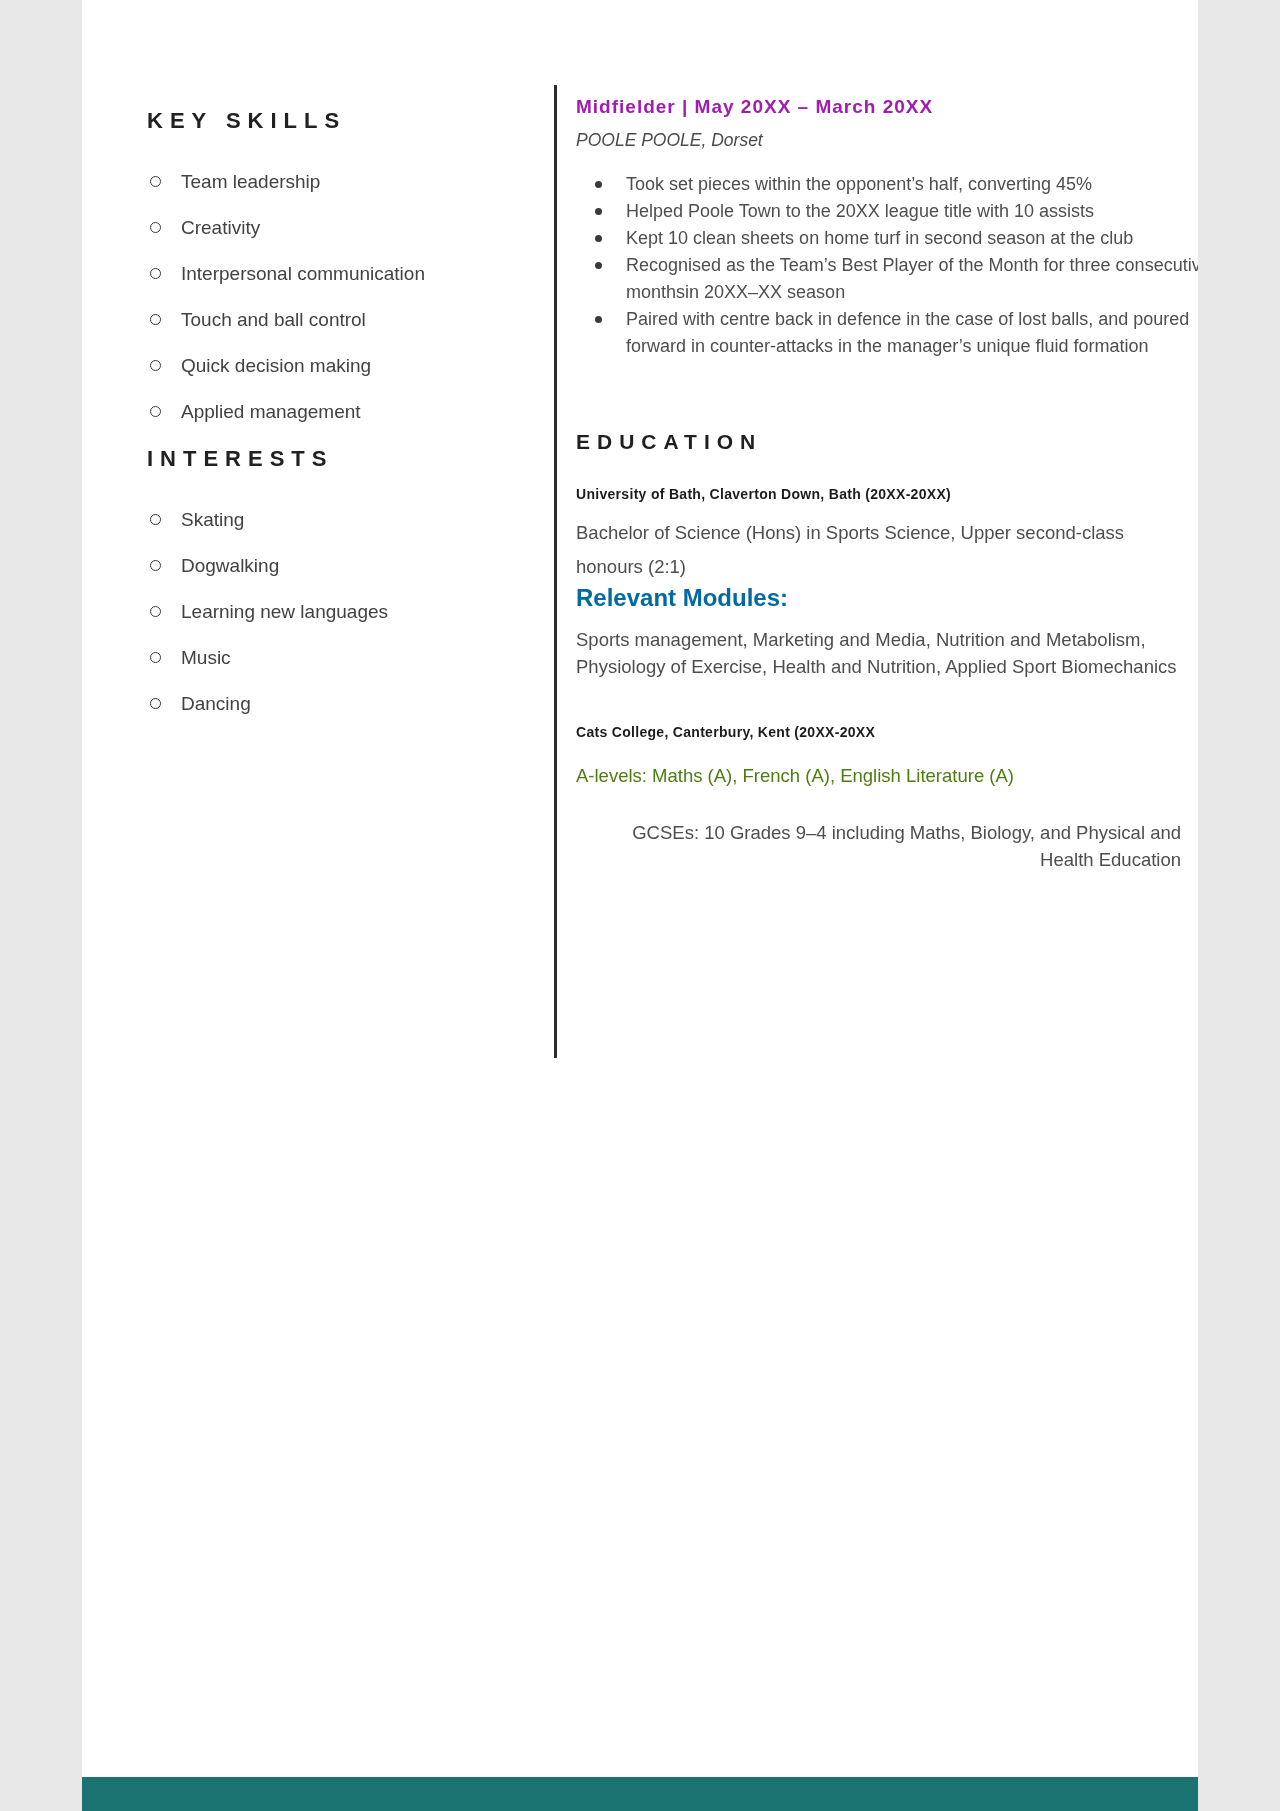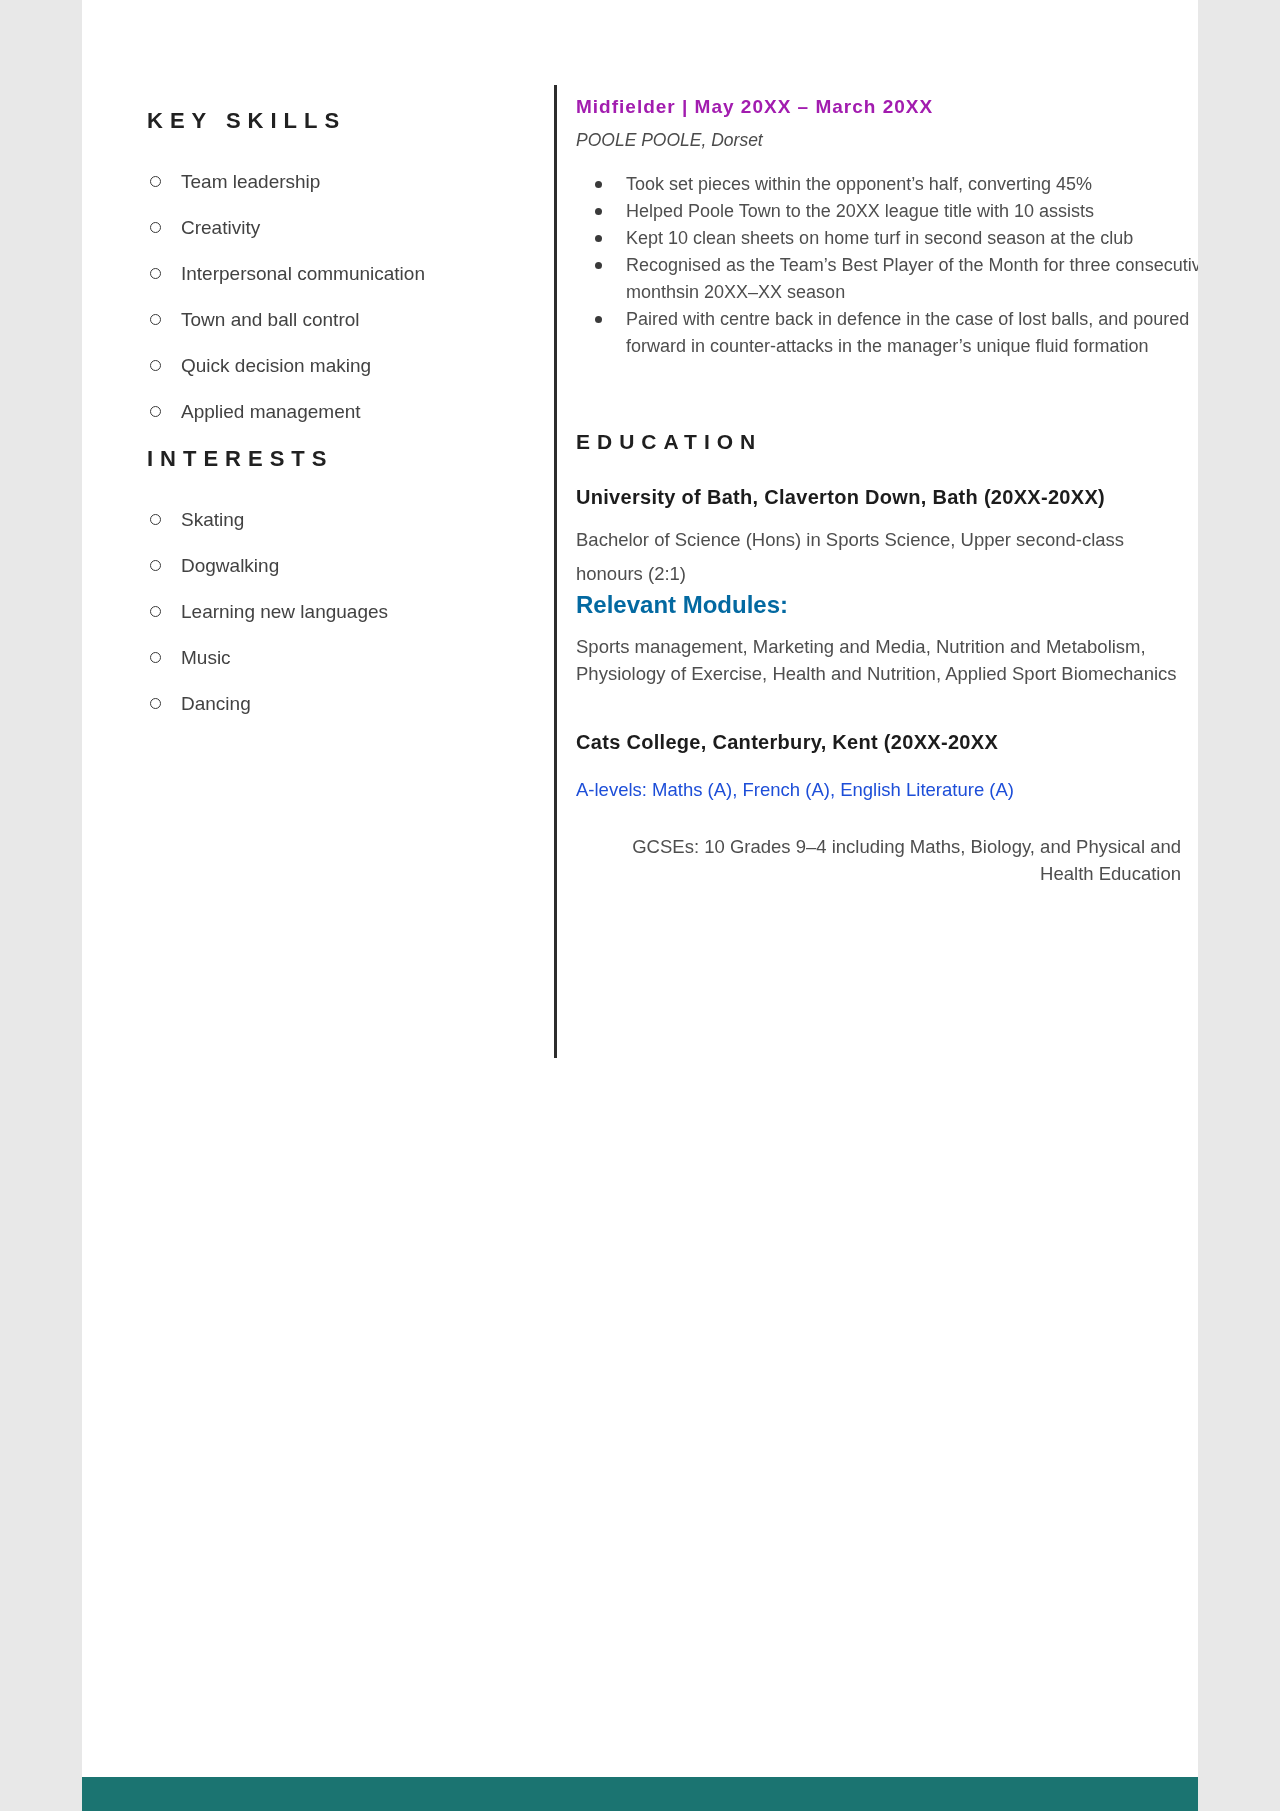--- a/index.html
+++ b/index.html
@@ -102,21 +102,21 @@
   }
   .education-section { margin-top: 70px; }
   .edu-heading {
     font-size: 21px;
     font-weight: 700;
     letter-spacing: 7px;
     color: #1f1f1f;
   }
   .edu-title {
     margin-top: 32px;
-    font-size: 20px;
+    font-size: 14px;
     font-weight: 700;
     letter-spacing: 0.3px;
     color: #1c1c1c;
   }
   .edu-body {
     margin-top: 14px;
     font-size: 18.5px;
     color: #4e4e4e;
     max-width: 605px;
     line-height: 34px;
@@ -130,21 +130,21 @@
     margin-top: 14px;
     font-size: 18.5px;
     color: #4e4e4e;
     max-width: 605px;
     line-height: 27px;
   }
   .college-title { margin-top: 44px; }
   .alevels-text {
     margin-top: 22px;
     font-size: 18.5px;
-    color: #1d4ed8;
+    color: #4d7c0f;
     line-height: 27px;
   }
   .gcses-text {
     margin-top: 30px;
     font-size: 18.5px;
     color: #4e4e4e;
     max-width: 605px;
     line-height: 27px;
     text-align: right;
   }
@@ -163,21 +163,21 @@
 
 <div class="page" style="background: rgb(255, 255, 255);">
 
   <aside class="left-col">
     <section>
       <h2 class="side-heading">KEY SKILLS</h2>
       <ul class="side-list">
           <li>Team leadership</li>
           <li>Creativity</li>
           <li>Interpersonal communication</li>
-          <li>Town and ball control</li>
+          <li>Touch and ball control</li>
           <li>Quick decision making</li>
           <li>Applied management</li>
         </ul>
     </section>
 
     <section class="interests-section">
       <h2 class="side-heading">INTERESTS</h2>
       <ul class="side-list">
           <li>Skating</li>
           <li>Dogwalking</li>

